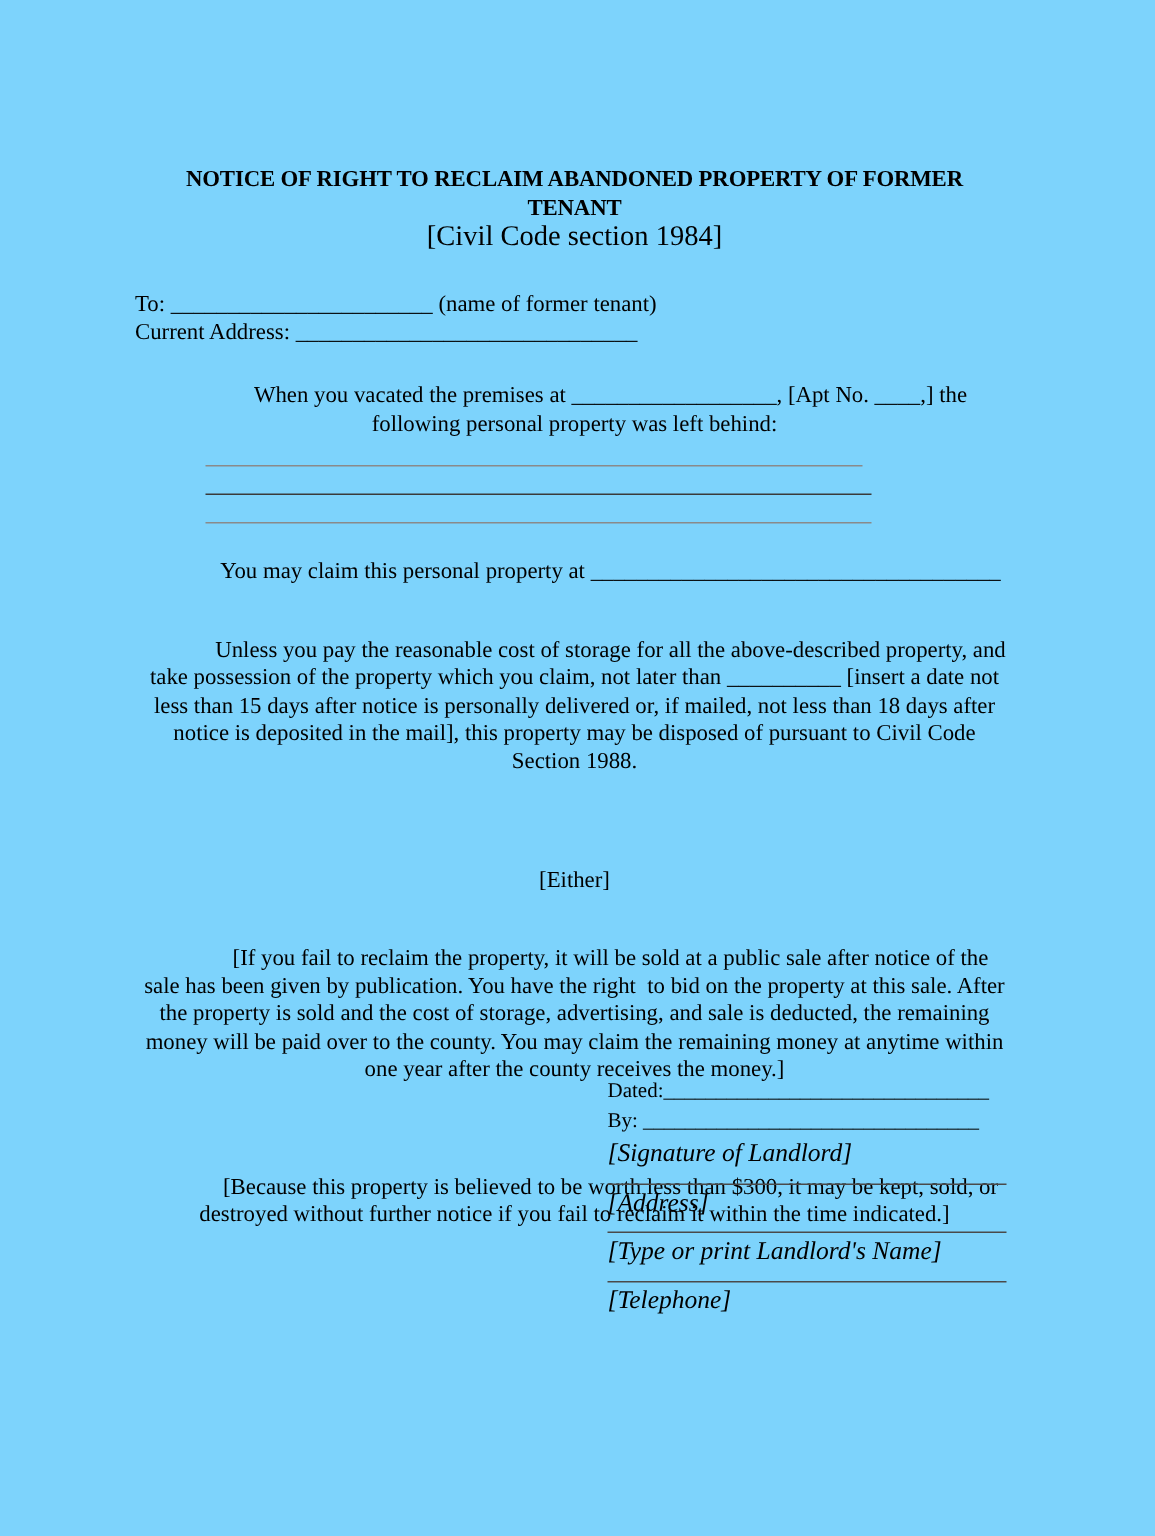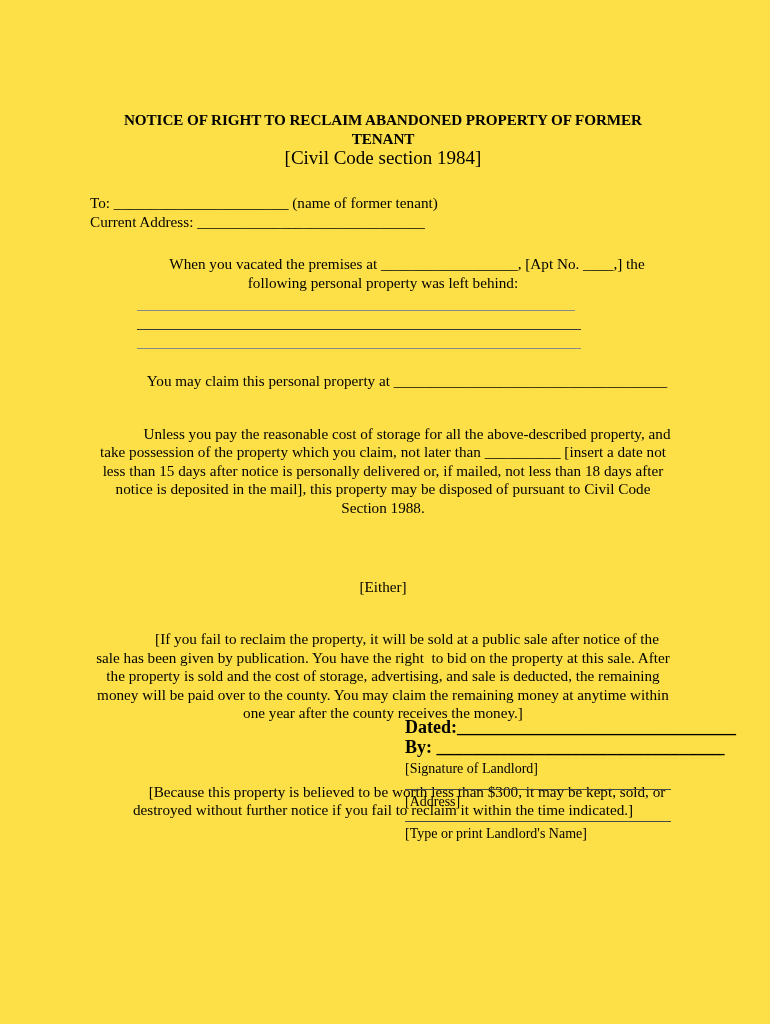--- a/index.html
+++ b/index.html
@@ -14,21 +14,21 @@
     font-family: "Liberation Serif", "DejaVu Serif", serif;
     color: #000000;
     -webkit-font-smoothing: antialiased;
   }
   #page {
     position: absolute;
     left: 0;
     top: 0;
     width: 770px;
     height: 1024px;
-    background: #fde047;
+    background: #7dd3fc;
     overflow: hidden;
   }
   .doc-body {
     position: absolute;
     left: 90px;
     top: 110px;
     width: 586px;
   }
   .title {
     font-weight: bold;
@@ -88,40 +88,40 @@
   .rule.r3 { top: 52px;  width: 444px; border-bottom-color: #8a8a8a; }
 
   
   .sig-block {
     position: absolute;
     left: 405px;
     top: 718px;
     width: 268px;
   }
   .sig-line {
-    font-size: 18px;
+    font-size: 14px;
     line-height: 19.5px;
     margin: 0;
     white-space: pre;
-    font-weight: bold;
   }
   .sig-field {
     margin-top: 10px;
   }
   .sig-hr {
     height: 0;
     border-bottom: 1.5px solid #4a4a4a;
     width: 266px;
   }
   .sig-label {
-    font-size: 14px;
+    font-size: 17px;
     line-height: 19.5px;
     margin: 0;
     padding-top: 2px;
     white-space: pre;
+    font-style: italic;
   }
 </style>
 </head>
 <body>
 
 <div id="page">
 
   <div class="doc-body">
 
     <h1 class="title">NOTICE OF RIGHT TO RECLAIM ABANDONED PROPERTY OF FORMER</h1>
@@ -179,15 +179,19 @@
     <div class="sig-field">
       <div class="sig-hr"></div>
       <div class="sig-label">[Address]</div>
     </div>
 
     <div class="sig-field">
       <div class="sig-hr"></div>
       <div class="sig-label">[Type or print Landlord's Name]</div>
     </div>
 
+    <div class="sig-field">
+      <div class="sig-hr"></div>
+      <div class="sig-label">[Telephone]</div>
+    </div>
   </div>
 
 </div>
 
 </body></html>

